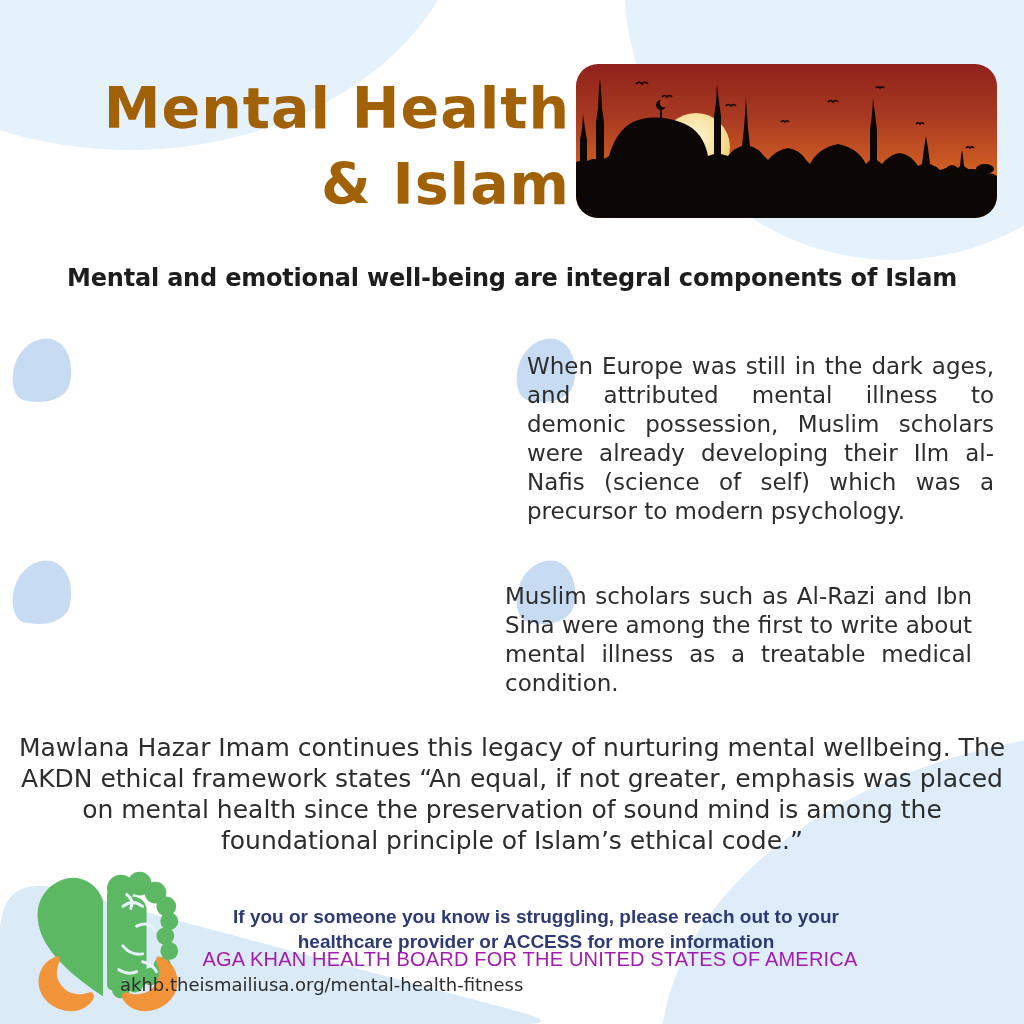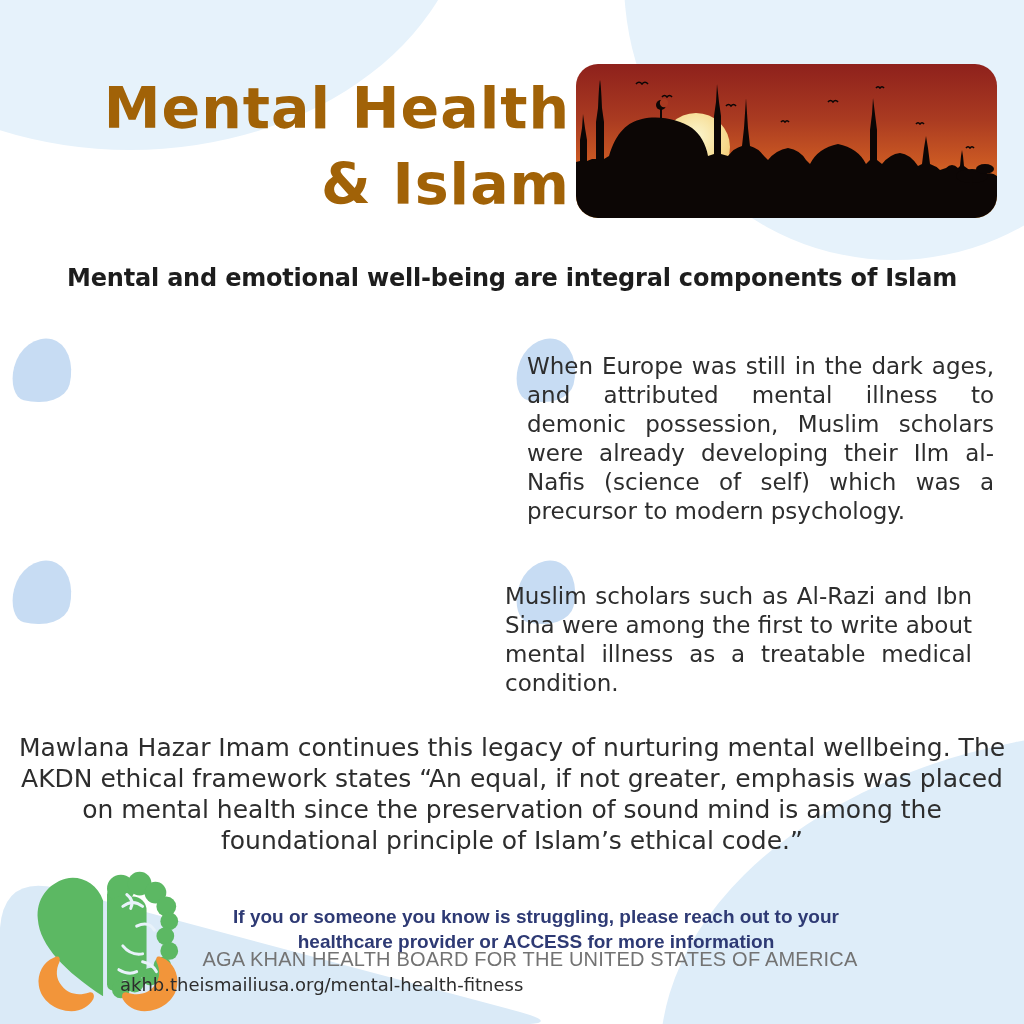--- a/index.html
+++ b/index.html
@@ -41,21 +41,21 @@
 
   .quote { position:absolute; left:16px; top:732px; width:992px; text-align:center;
            font-size:25px; line-height:31px; color:#2d2d2d; z-index:2; }
 
   
   .logo { position:absolute; left:24px; top:866px; width:168px; height:150px; z-index:2; }
   .footer-help { position:absolute; left:184px; top:888px; width:704px; text-align:center;
                  font-family:"Liberation Sans", sans-serif; font-weight:700; font-size:19px;
                  line-height:25px; color:#2e3a74; z-index:2;margin-top:16px; }
   .footer-org { position:absolute; left:120px; top:948px; width:820px; text-align:center;
-                font-family:"Liberation Sans", sans-serif; font-size:20px; color:#737373;
+                font-family:"Liberation Sans", sans-serif; font-size:20px; color:#a21caf;
                 letter-spacing:0.2px; z-index:2; }
   .footer-url { position:absolute; left:120px; top:974px; width:820px; text-align:left;
                 font-size:18px; color:#2d2d2d; z-index:2; }
 </style>
 </head>
 <body>
 
 <div class="canvas">
 
   <div class="blob blob-top-left"></div>

